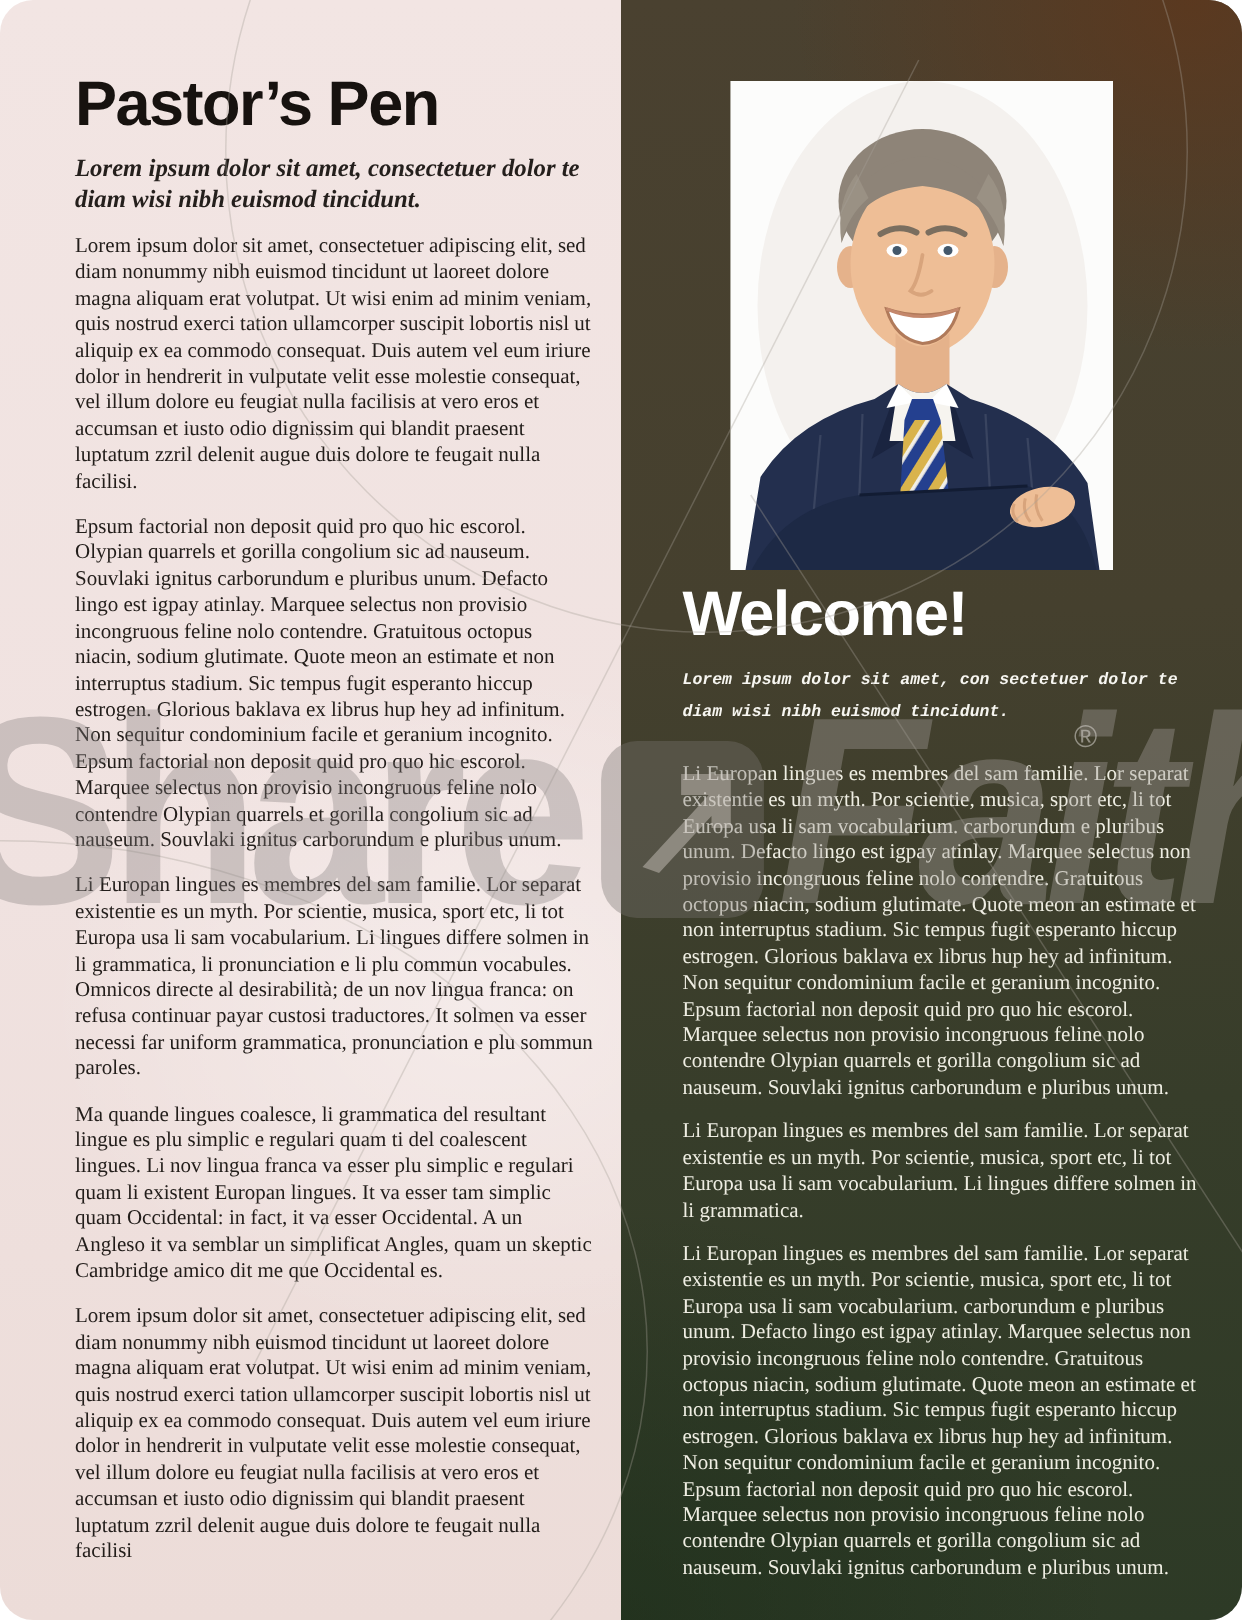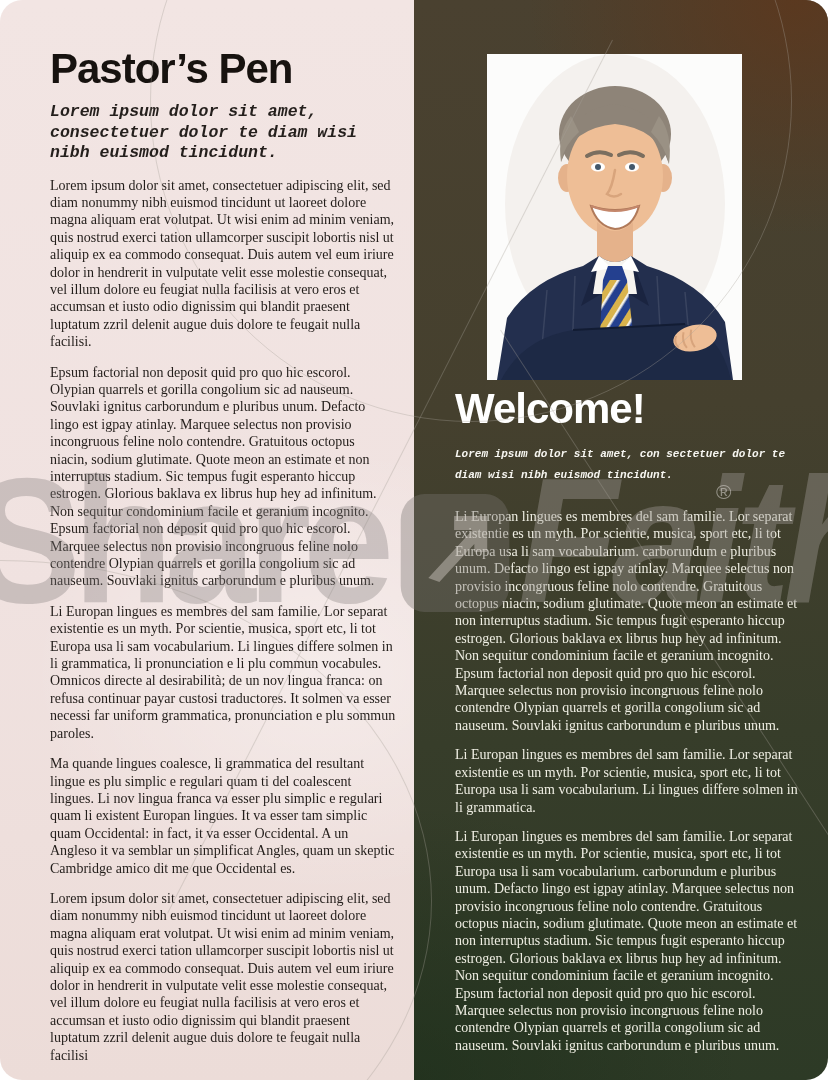--- a/index.html
+++ b/index.html
@@ -6,21 +6,21 @@
   .page{position:relative;width:828px;height:1080px;overflow:hidden;
         font-family:"Liberation Serif",serif;border-radius:22px;}
   
   .col-left{position:absolute;left:0;top:0;width:414px;height:1080px;
     background:
       radial-gradient(ellipse 420px 320px at 78% 62%, rgba(255,255,255,0.35), rgba(255,255,255,0) 70%),
       linear-gradient(180deg,#f2e5e3 0%,#f0e2e0 55%,#ecdcd8 100%);
     box-sizing:border-box;padding:46px 16px 0 50px;}
   .pen-title{margin:0;font-family:"Liberation Sans",sans-serif;font-weight:bold;
     font-size:42px;line-height:46px;letter-spacing:-1px;color:#17120f;}
-  .pen-sub{margin:10px 0 0 0;font-family:Liberation Mono, monospace;
+  .pen-sub{margin:10px 0 0 0;font-family:Liberation Serif, serif;
     font-weight:bold;font-style:italic;font-size:16.5px;line-height:20.5px;color:#241f1c;width:352px;}
   .body-par{margin:13px 0 0 0;font-size:14px;line-height:17.4px;color:#221d1a;width:346px;}
   .col-left .body-par:first-of-type{margin-top:14px;}
   
   .col-right{position:absolute;left:414px;top:0;width:414px;height:1080px;
     background:
       radial-gradient(ellipse 430px 380px at 92% 0%, rgba(96,54,26,0.75), rgba(96,54,26,0) 62%),
       radial-gradient(ellipse 500px 420px at 0% 100%, rgba(26,44,24,0.55), rgba(26,44,24,0) 65%),
       linear-gradient(178deg,#4a4130 0%,#45402e 38%,#373d2a 68%,#2d3a26 100%);
     box-sizing:border-box;padding-left:12px;}

